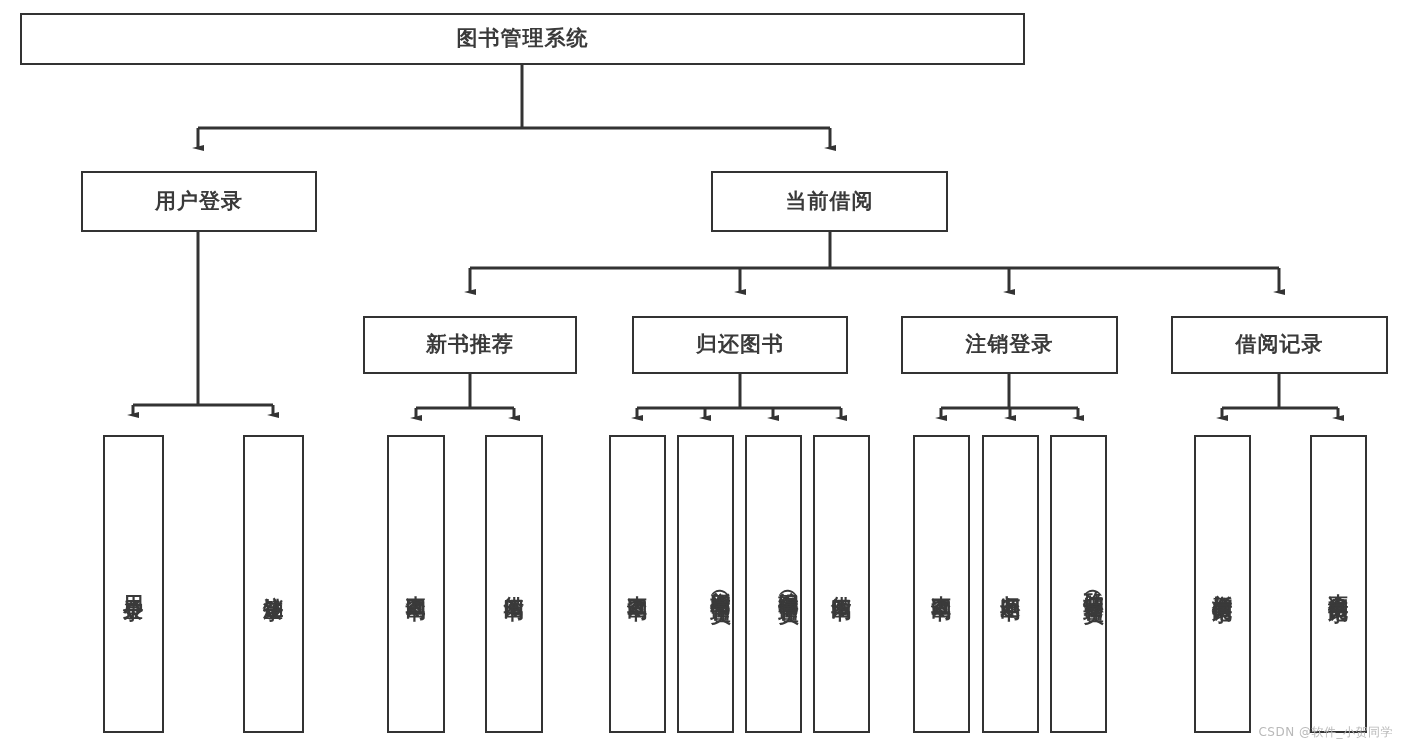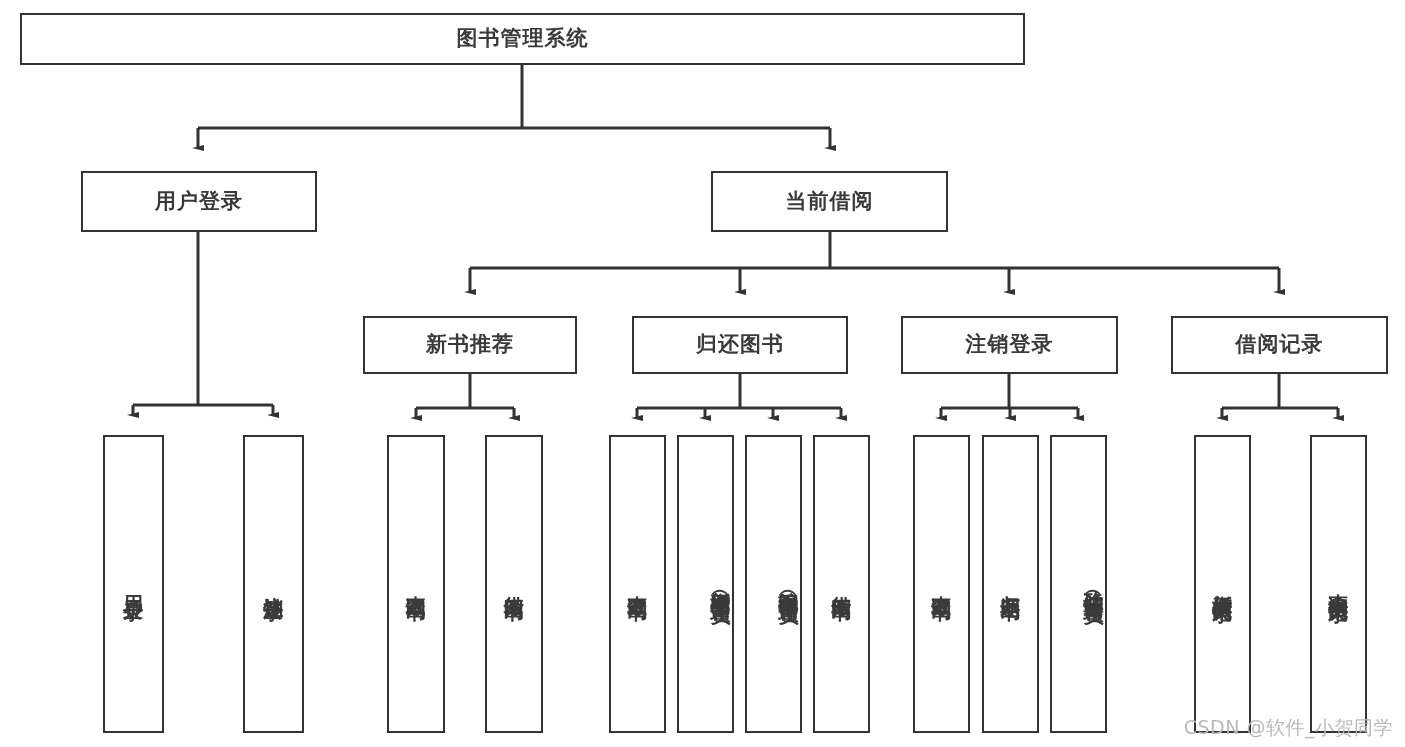--- a/index.html
+++ b/index.html
@@ -56,21 +56,21 @@
   .node-label {
     display: block;
     white-space: nowrap;
     line-height: 1.12;
     font-weight: bold;
   }
   .watermark {
     position: absolute;
     right: 12px;
     bottom: 6px;
-    font-size: 19px;
+    font-size: 12px;
     color: #b9b9b9;
     letter-spacing: 0.5px;
     white-space: nowrap;
     pointer-events: none;
   }
 </style>
 </head>
 <body>
 
 <div id="diagram-root">

